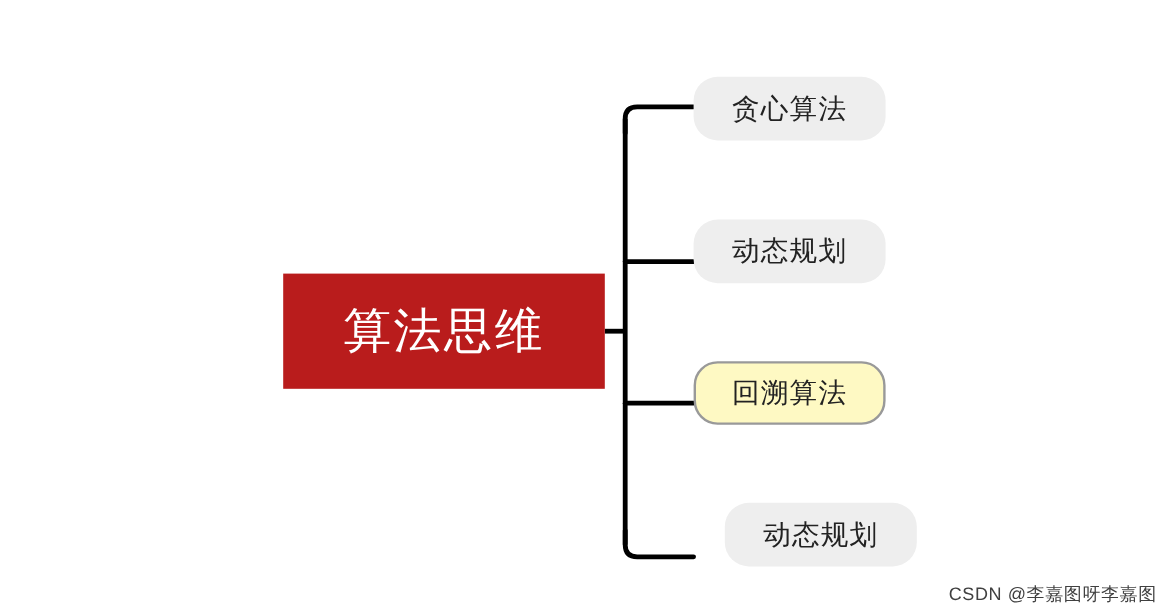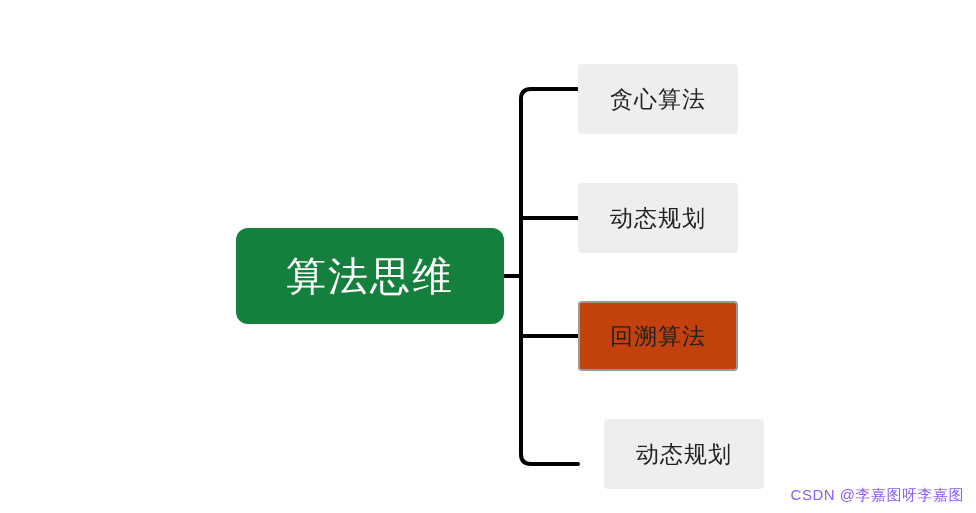--- a/index.html
+++ b/index.html
@@ -30,50 +30,50 @@
     display: flex;
     align-items: center;
     justify-content: center;
     text-align: center;
   }
   .root-node {
     left: 236px;
     top: 228px;
     width: 268px;
     height: 96px;
-    background: #15803d;
+    background: #b91c1c;
     color: #ffffff;
-    border-radius: 12px;
+    border-radius: 0;
     font-size: 40px;
     letter-spacing: 2px;
     font-weight: 500;
   }
   .leaf-node {
     width: 160px;
-    height: 70px;
+    height: 53px;
     background: #eeeeee;
     color: #222222;
-    border-radius: 4px;
+    border-radius: 20px;
     font-size: 23px;
     letter-spacing: 1px;
   }
   .leaf-node.selected {
-    background: #c2410c;
+    background: #fef9c3;
     border: 2px solid #999999;
   }
   .node-label {
     display: block;
     line-height: 1;
   }
   .watermark {
     position: absolute;
     right: 12px;
     bottom: 8px;
     font-size: 15px;
-    color: #8b5cf6;
+    color: #404040;
     white-space: nowrap;
     letter-spacing: 0.5px;
   }
 </style>
 </head>
 <body>
 
 <div id="canvas">
 
   <svg id="connectors" viewBox="0 0 976 513">

